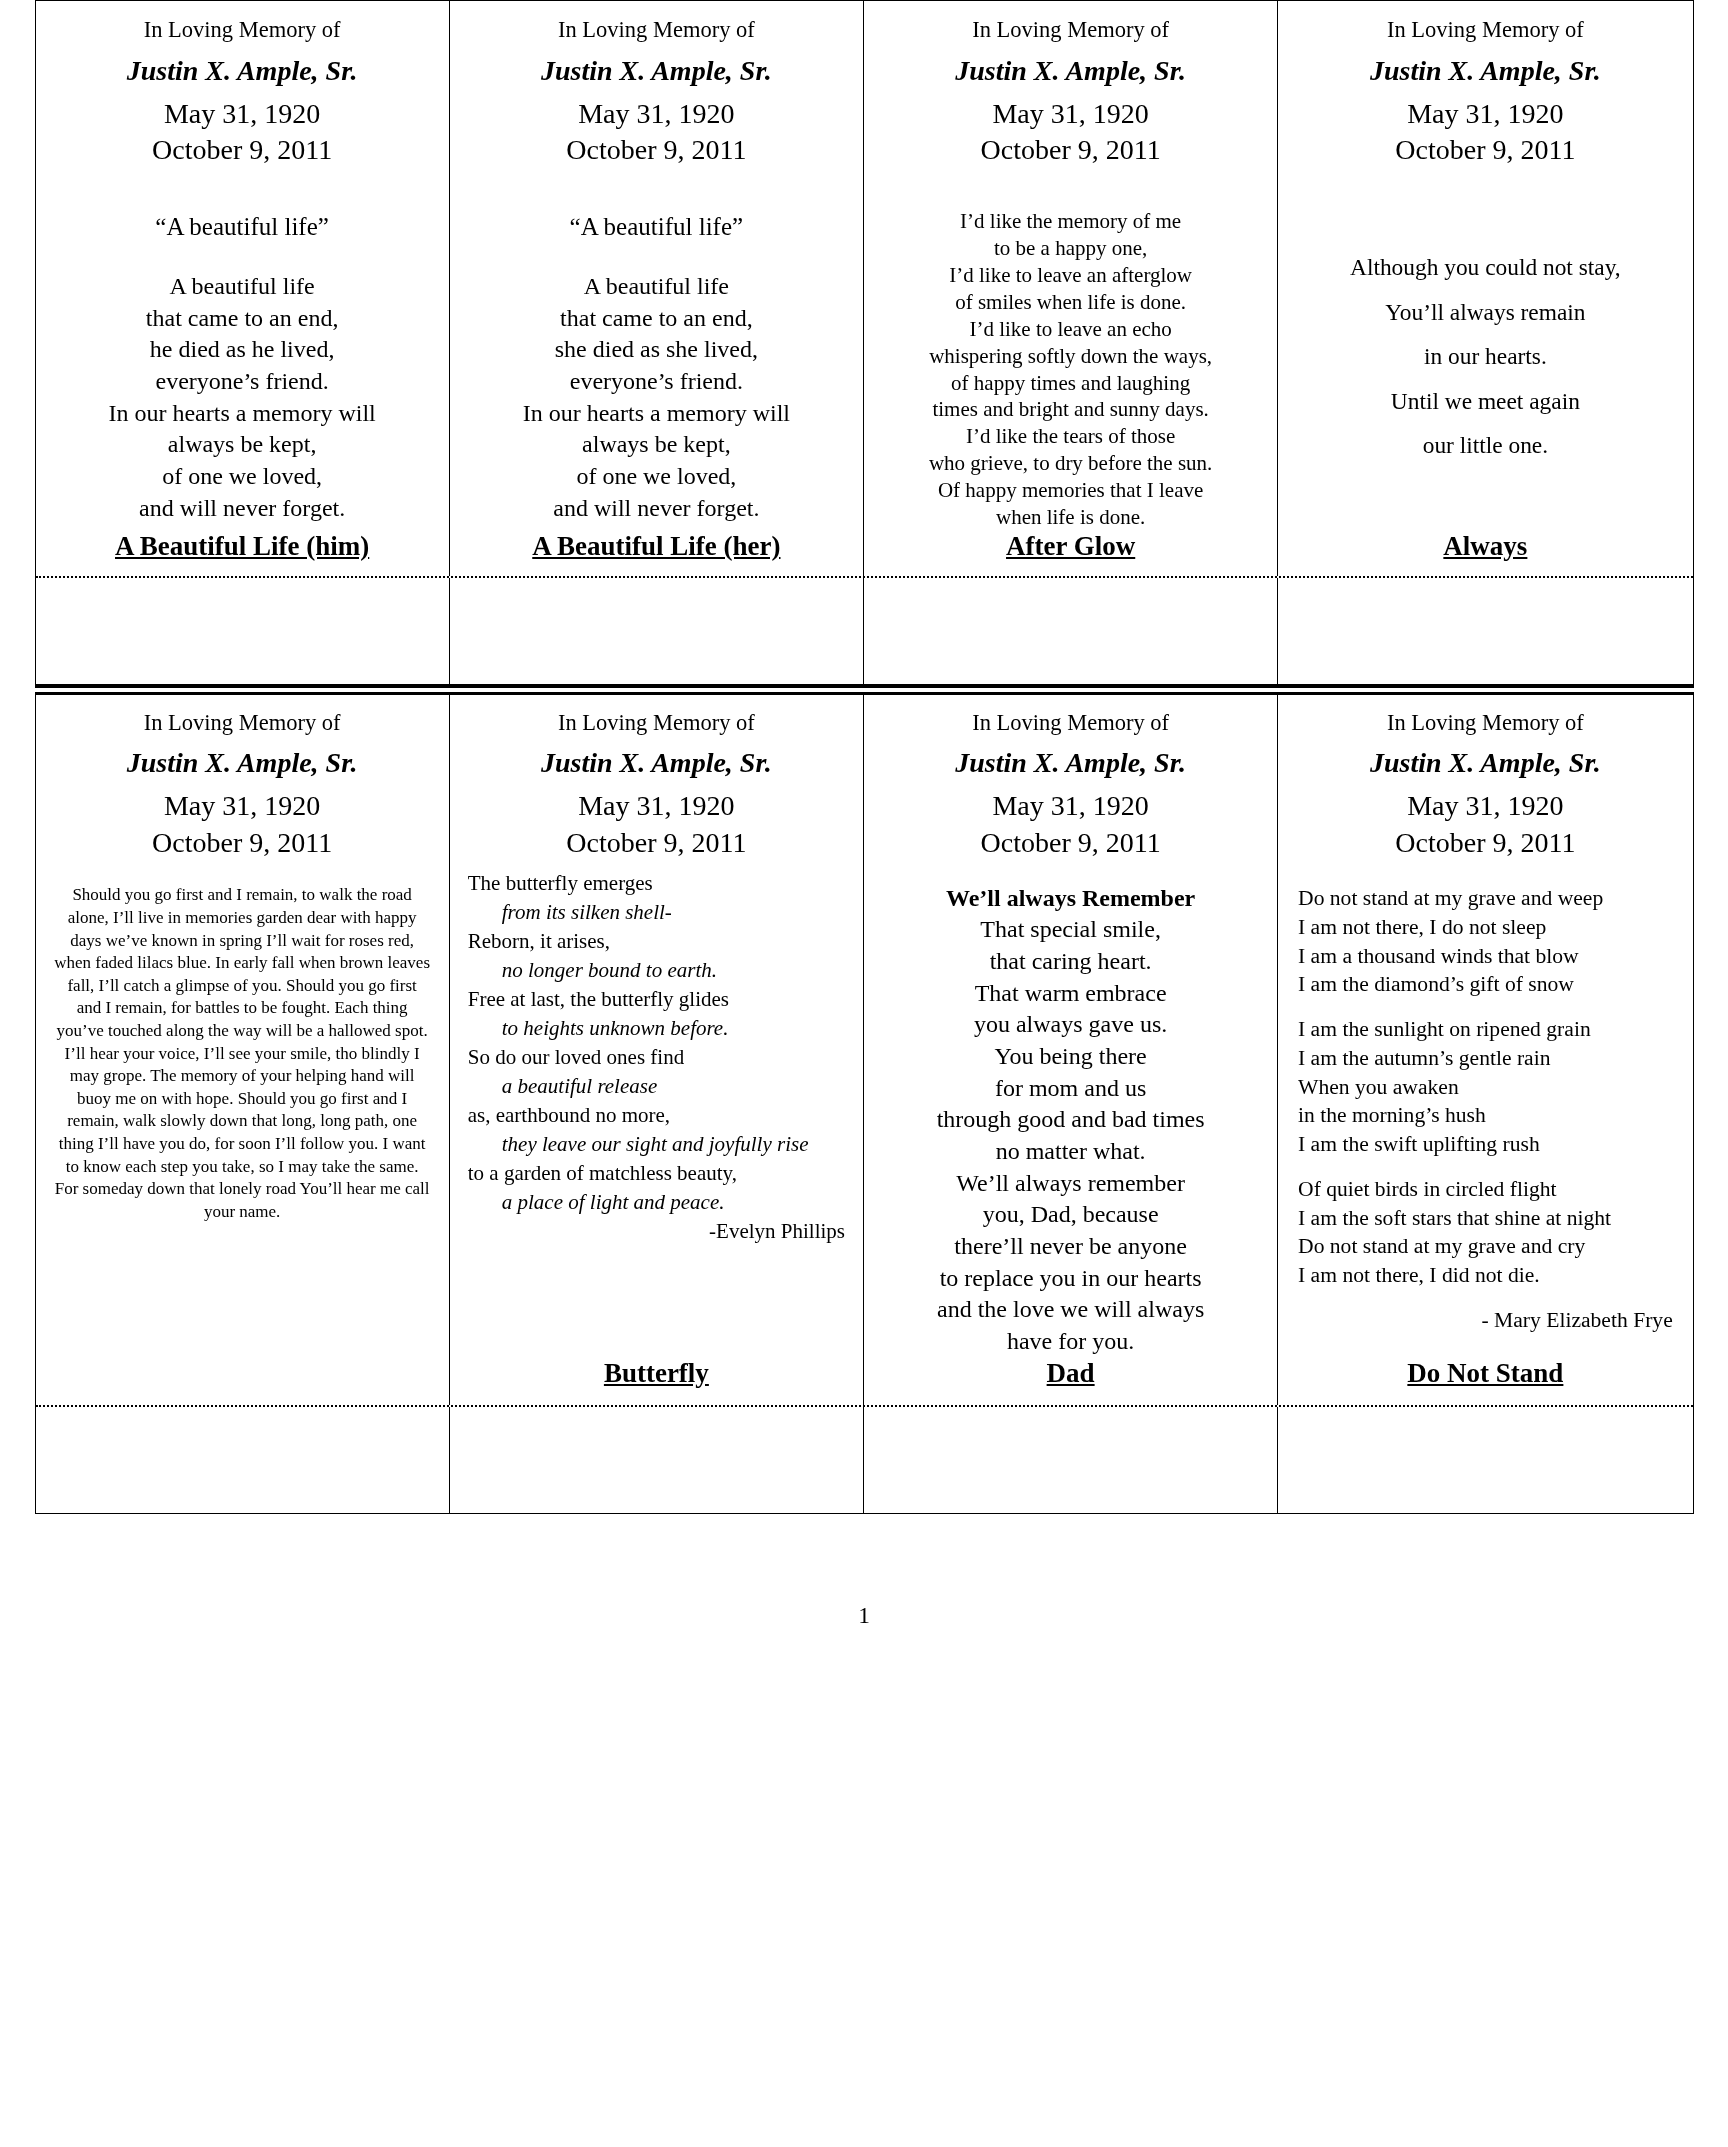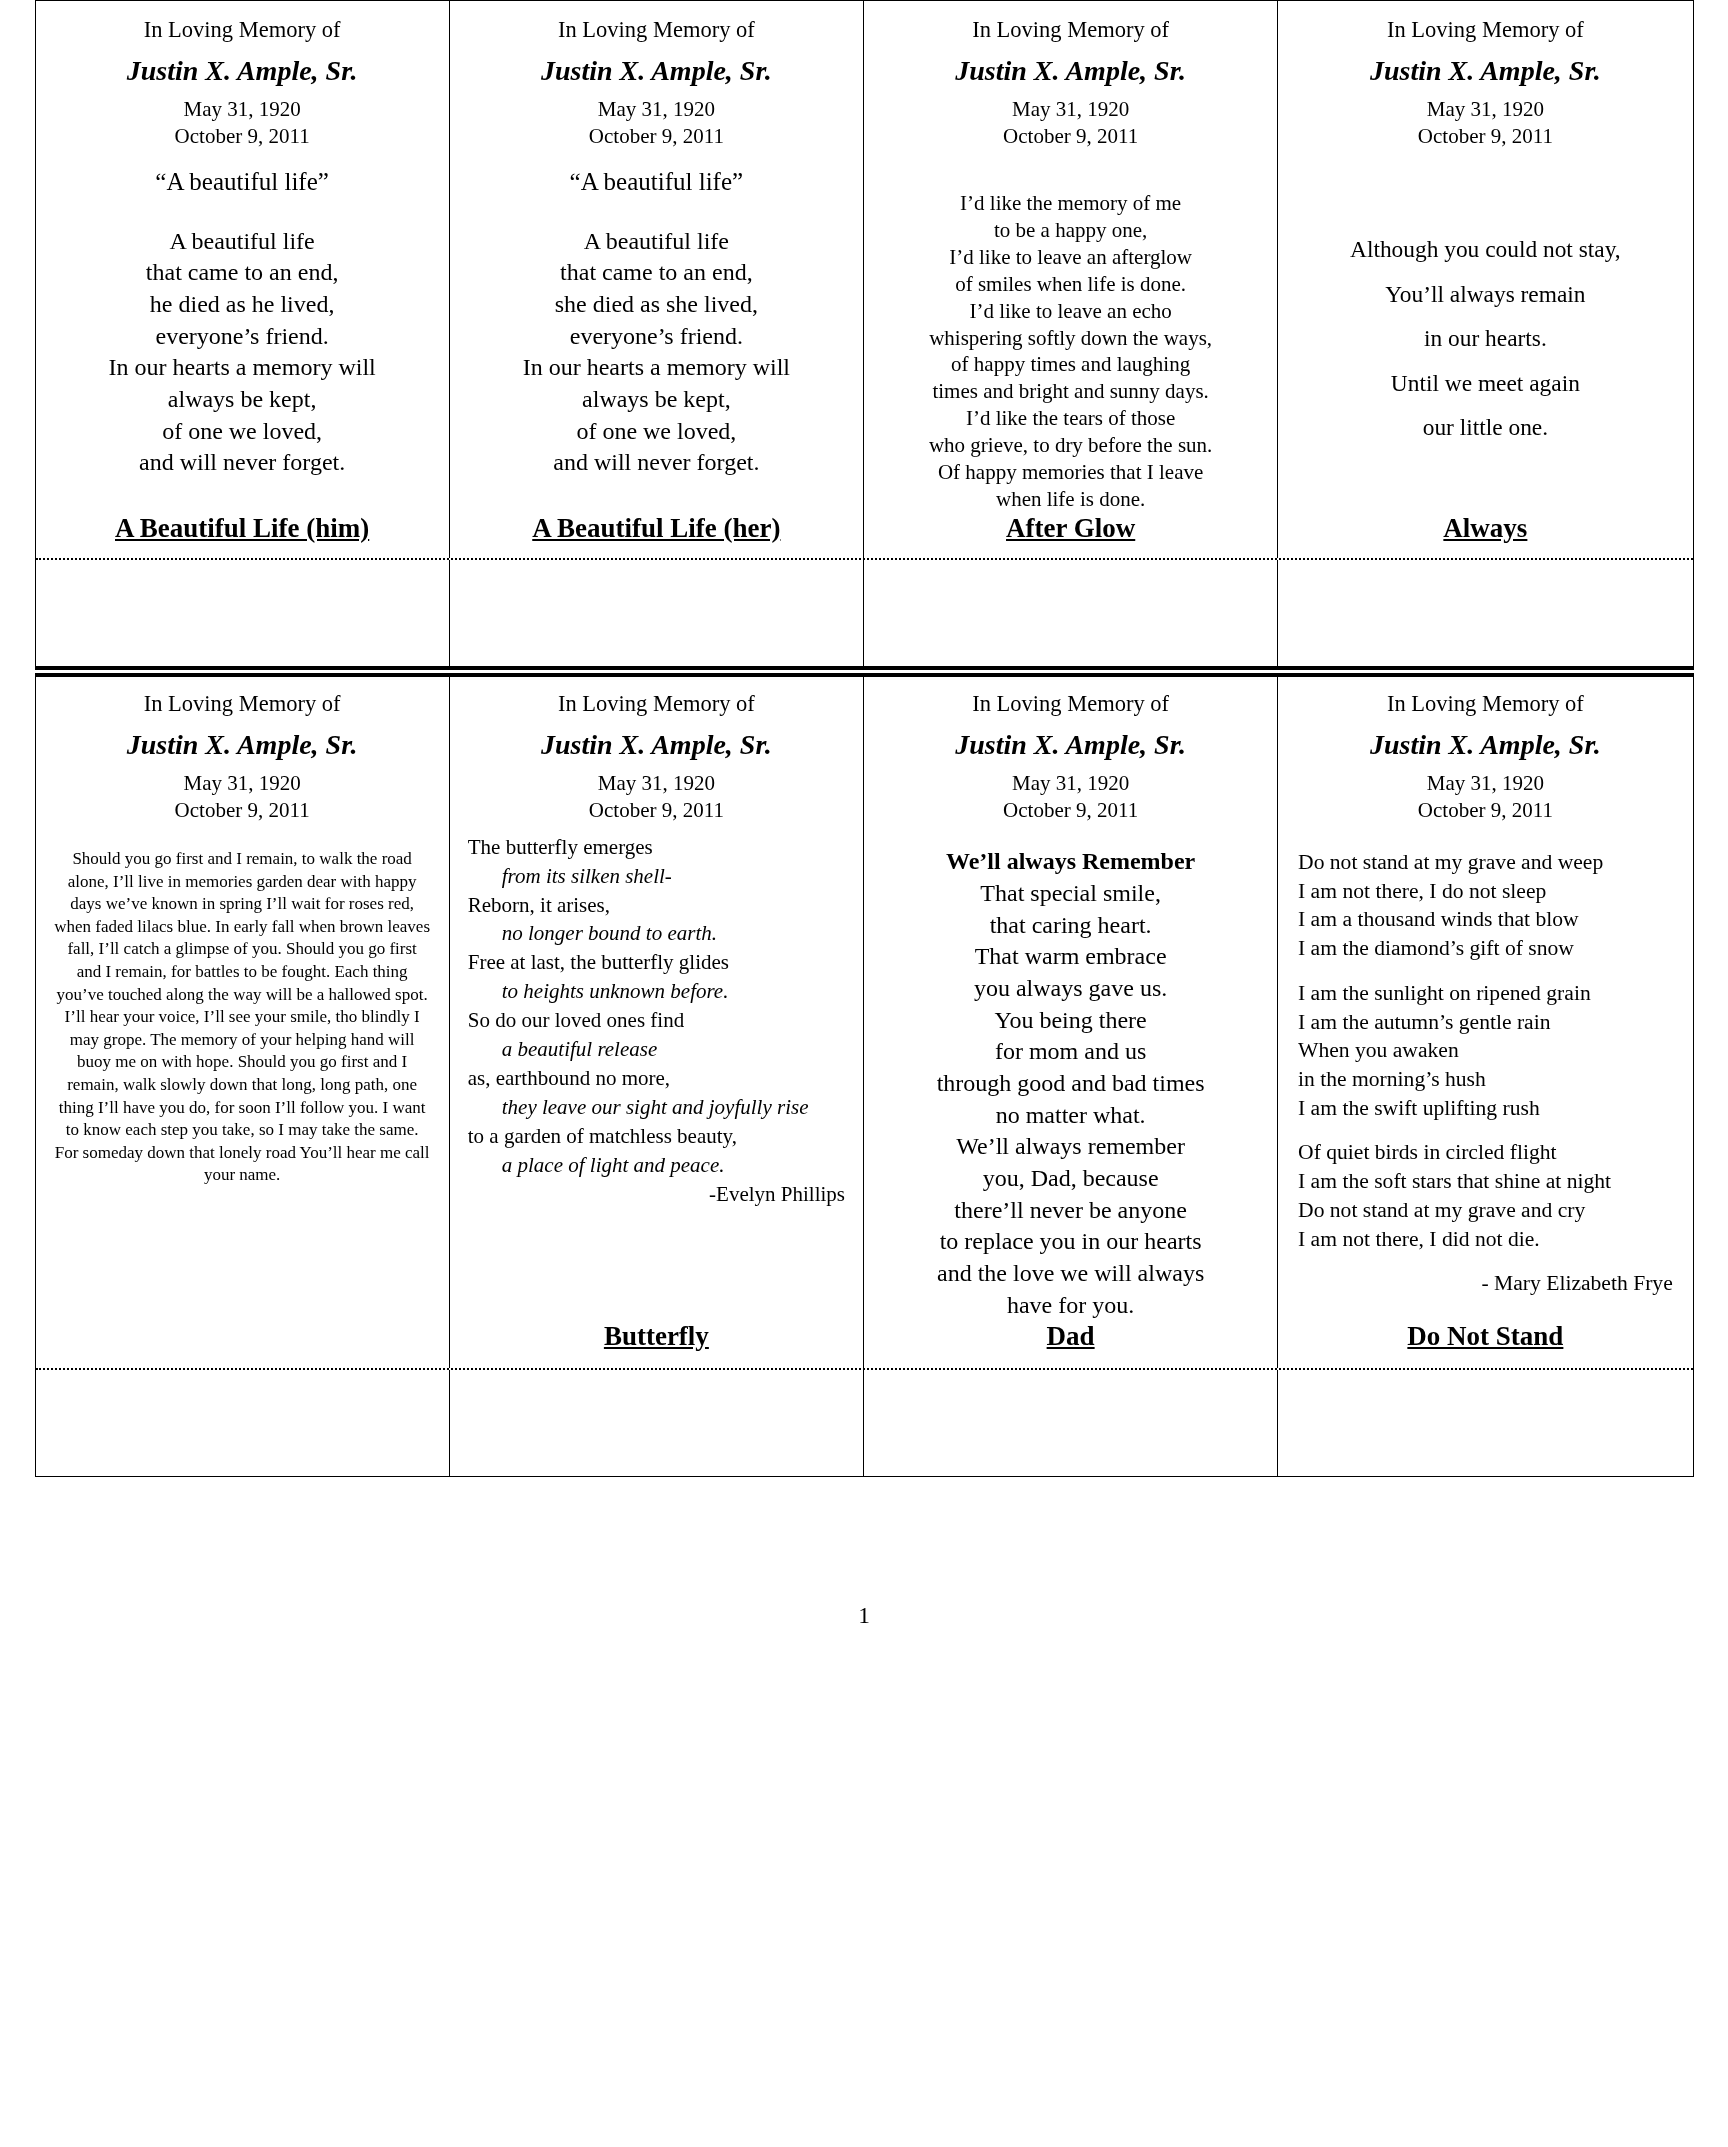--- a/index.html
+++ b/index.html
@@ -69,30 +69,30 @@
   .deceased-name {
     text-align: center;
     font-size: 28px;
     font-weight: bold;
     font-style: italic;
     line-height: 1.25;
     margin-top: 9px;
   }
   .dates {
     text-align: center;
-    font-size: 21px;
+    font-size: 28px;
     line-height: 1.3;
     margin-top: 8px;
   }
   .date-line { display: block; }
 
   .quote-line {
     text-align: center;
     font-size: 25px;
-    margin-top: 16px;
+    margin-top: 43px;
     line-height: 1.3;
   }
 
   .verse {
     text-align: center;
     font-size: 24px;
     line-height: 1.32;
     margin-top: 27px;
   }
   .verse .vl { display: block; }

